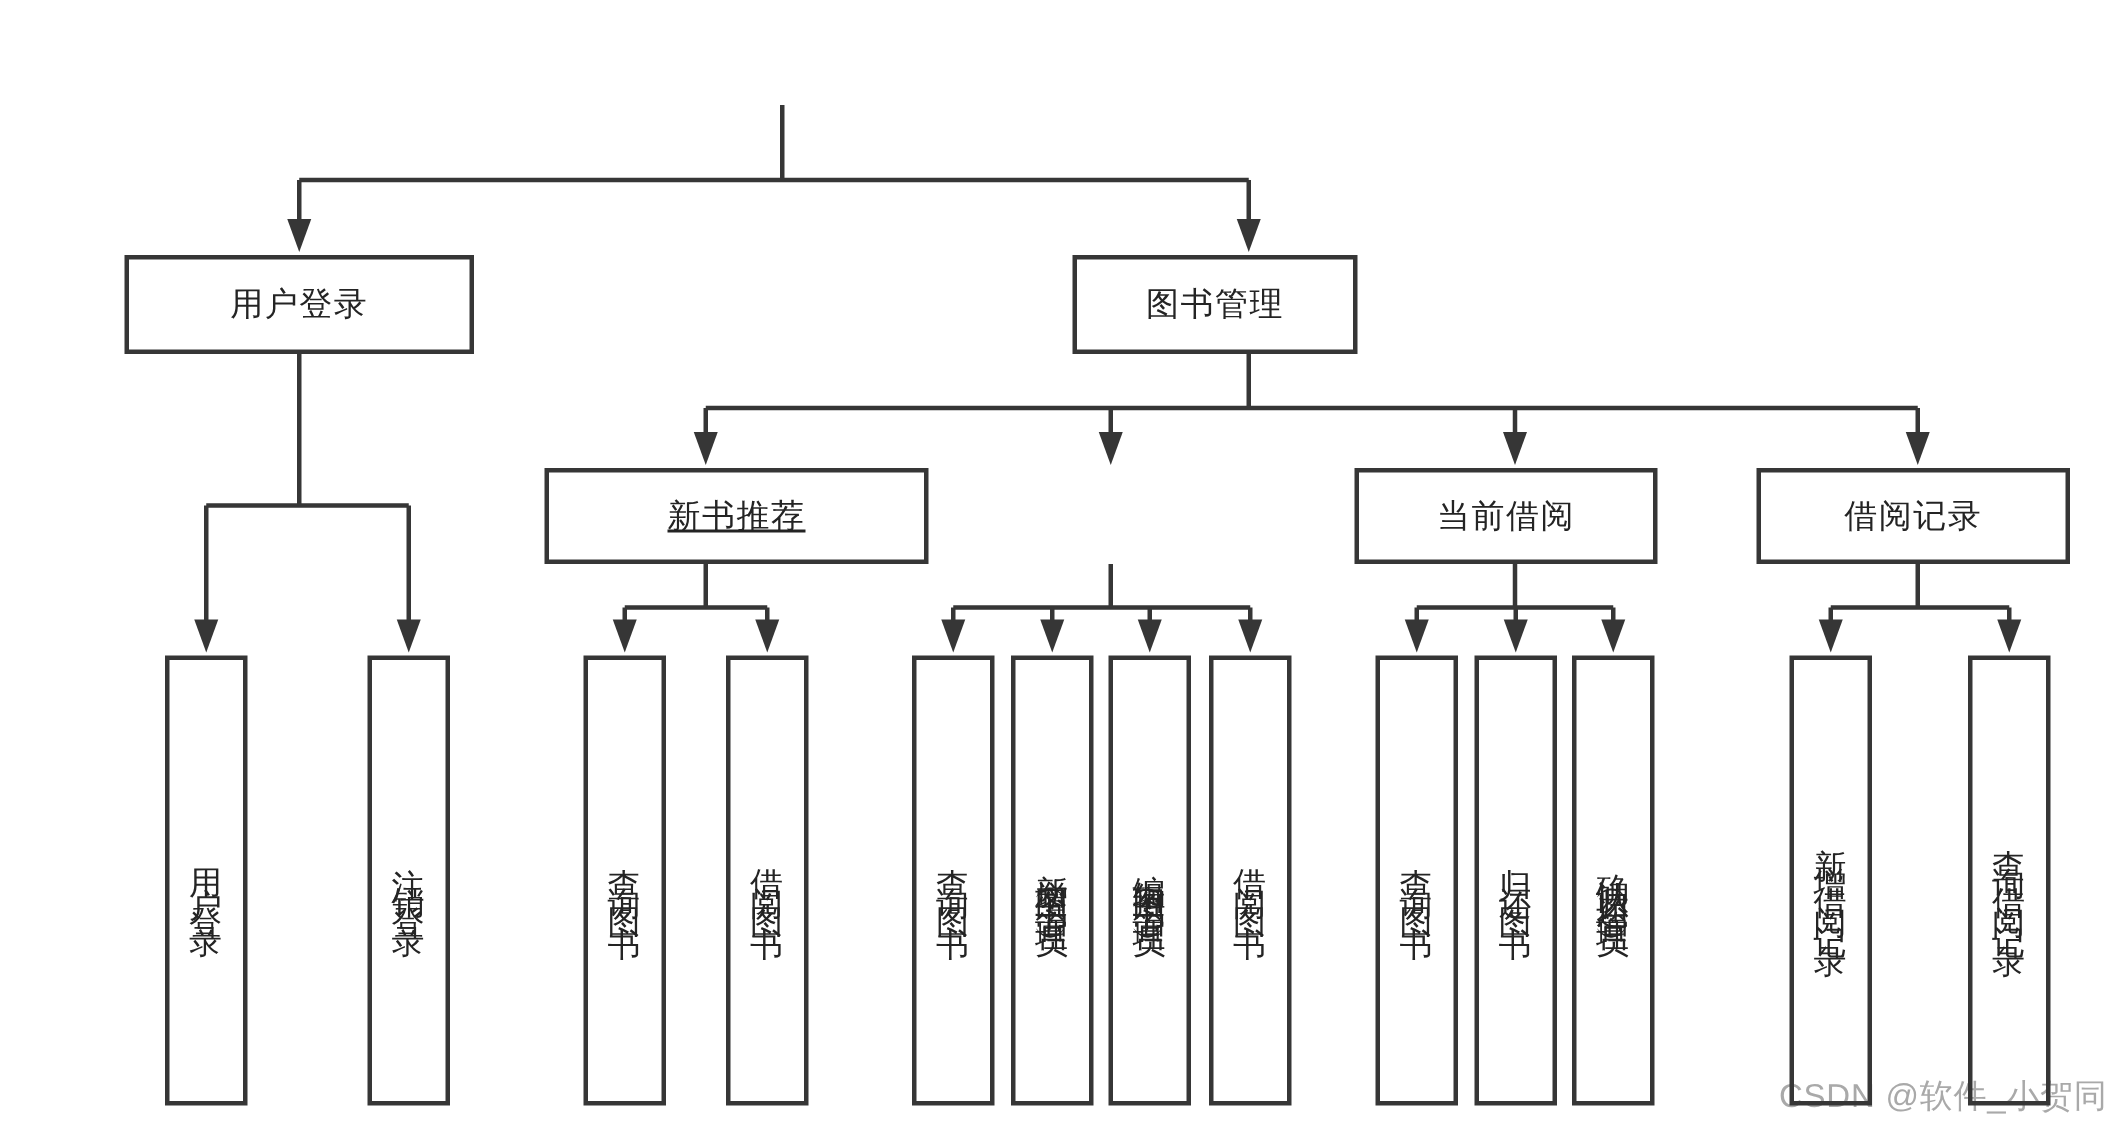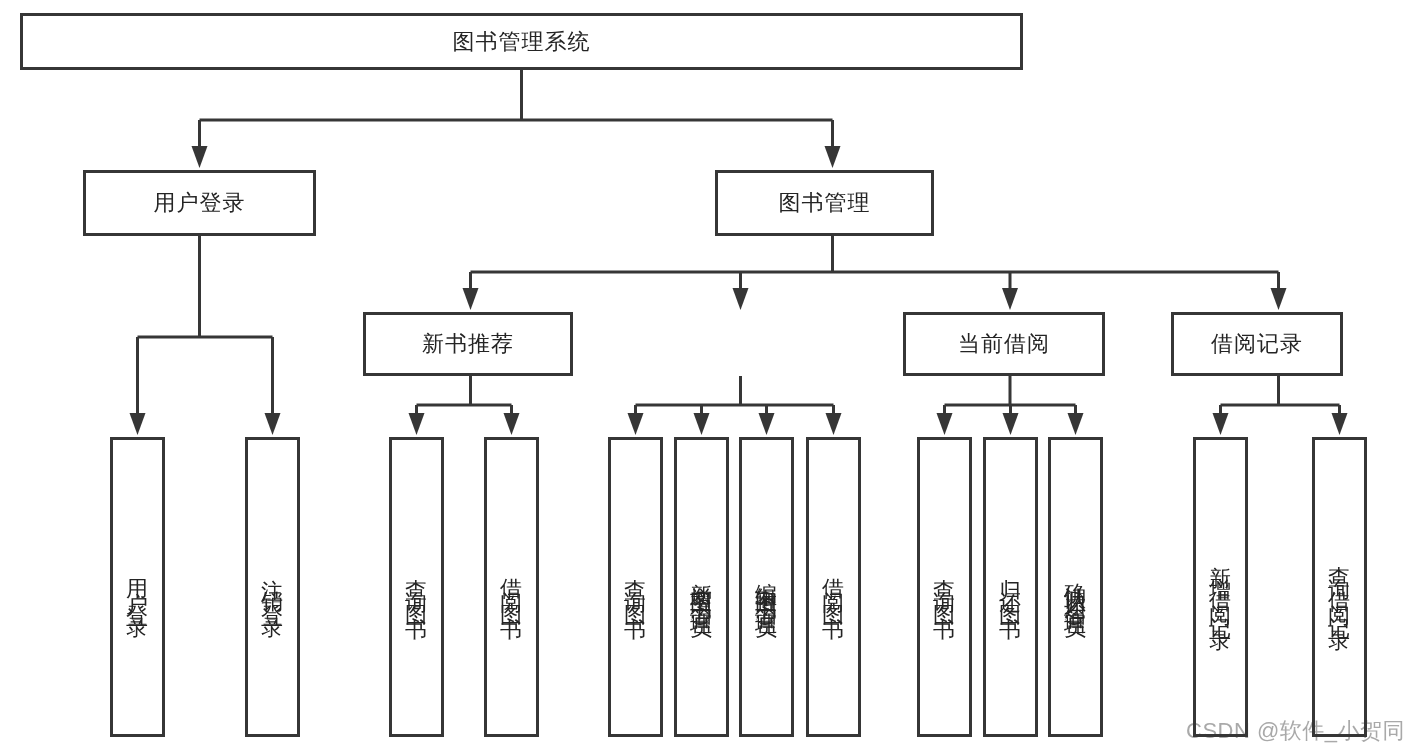--- a/index.html
+++ b/index.html
@@ -30,25 +30,25 @@
     line-height: 49px;
     width: 55px;
     height: 300px;
   }
   .box-v.tight { letter-spacing: 5px; }
   
   .lvl1 { left: 20px;  top: 13px;  width: 1003px; height: 57px; line-height: 51px; }
   .lvl2 { top: 170px; height: 66px; line-height: 60px; }
   .lvl3 { top: 312px; height: 64px; line-height: 58px; }
   .n-user-login   { left: 83px;  width: 233px; }
-  .n-book-mgmt    { left: 715px; width: 219px; text-align: center; }
-  .n-new-book-rec { left: 363px; width: 210px; }
+  .n-book-mgmt    { left: 715px; width: 190px; text-align: center; }
+  .n-new-book-rec { left: 363px; width: 256px; text-decoration: underline; }
   .n-book-borrow  { left: 633px; width: 215px; }
   .n-cur-borrow   { left: 903px; width: 202px; }
-  .n-borrow-rec   { left: 1171px; width: 172px; }
+  .n-borrow-rec   { left: 1171px; width: 209px; }
   .leaf { top: 437px; }
   .x1  { left: 110px; }  .x2  { left: 245px; }
   .x3  { left: 389px; }  .x4  { left: 484px; }
   .x5  { left: 608px; }  .x6  { left: 674px; }
   .x7  { left: 739px; }  .x8  { left: 806px; }
   .x9  { left: 917px; }  .x10 { left: 983px; }
   .x11 { left: 1048px; } .x12 { left: 1193px; }
   .x13 { left: 1312px; }
   #watermark {
     position: absolute;
@@ -102,21 +102,20 @@
       <path d="M758.5,413 L774.5,413 L766.5,435 Z"></path>
       <path d="M825.5,413 L841.5,413 L833.5,435 Z"></path>
       <path d="M936.5,413 L952.5,413 L944.5,435 Z"></path>
       <path d="M1002.5,413 L1018.5,413 L1010.5,435 Z"></path>
       <path d="M1067.5,413 L1083.5,413 L1075.5,435 Z"></path>
       <path d="M1212.5,413 L1228.5,413 L1220.5,435 Z"></path>
       <path d="M1331.5,413 L1347.5,413 L1339.5,435 Z"></path>
     </g>
   </svg>
 
-  <div class="node box-h lvl1">图书管理系统</div>
 
   <div class="node box-h lvl2 n-user-login">用户登录</div>
   <div class="node box-h lvl2 n-book-mgmt">图书管理</div>
 
   <div class="node box-h lvl3 n-new-book-rec">新书推荐</div>
   <div class="node box-h lvl3 n-cur-borrow">当前借阅</div>
   <div class="node box-h lvl3 n-borrow-rec">借阅记录</div>
 
   <div class="node box-v leaf x1">用户登录</div>
   <div class="node box-v leaf x2">注销登录</div>

